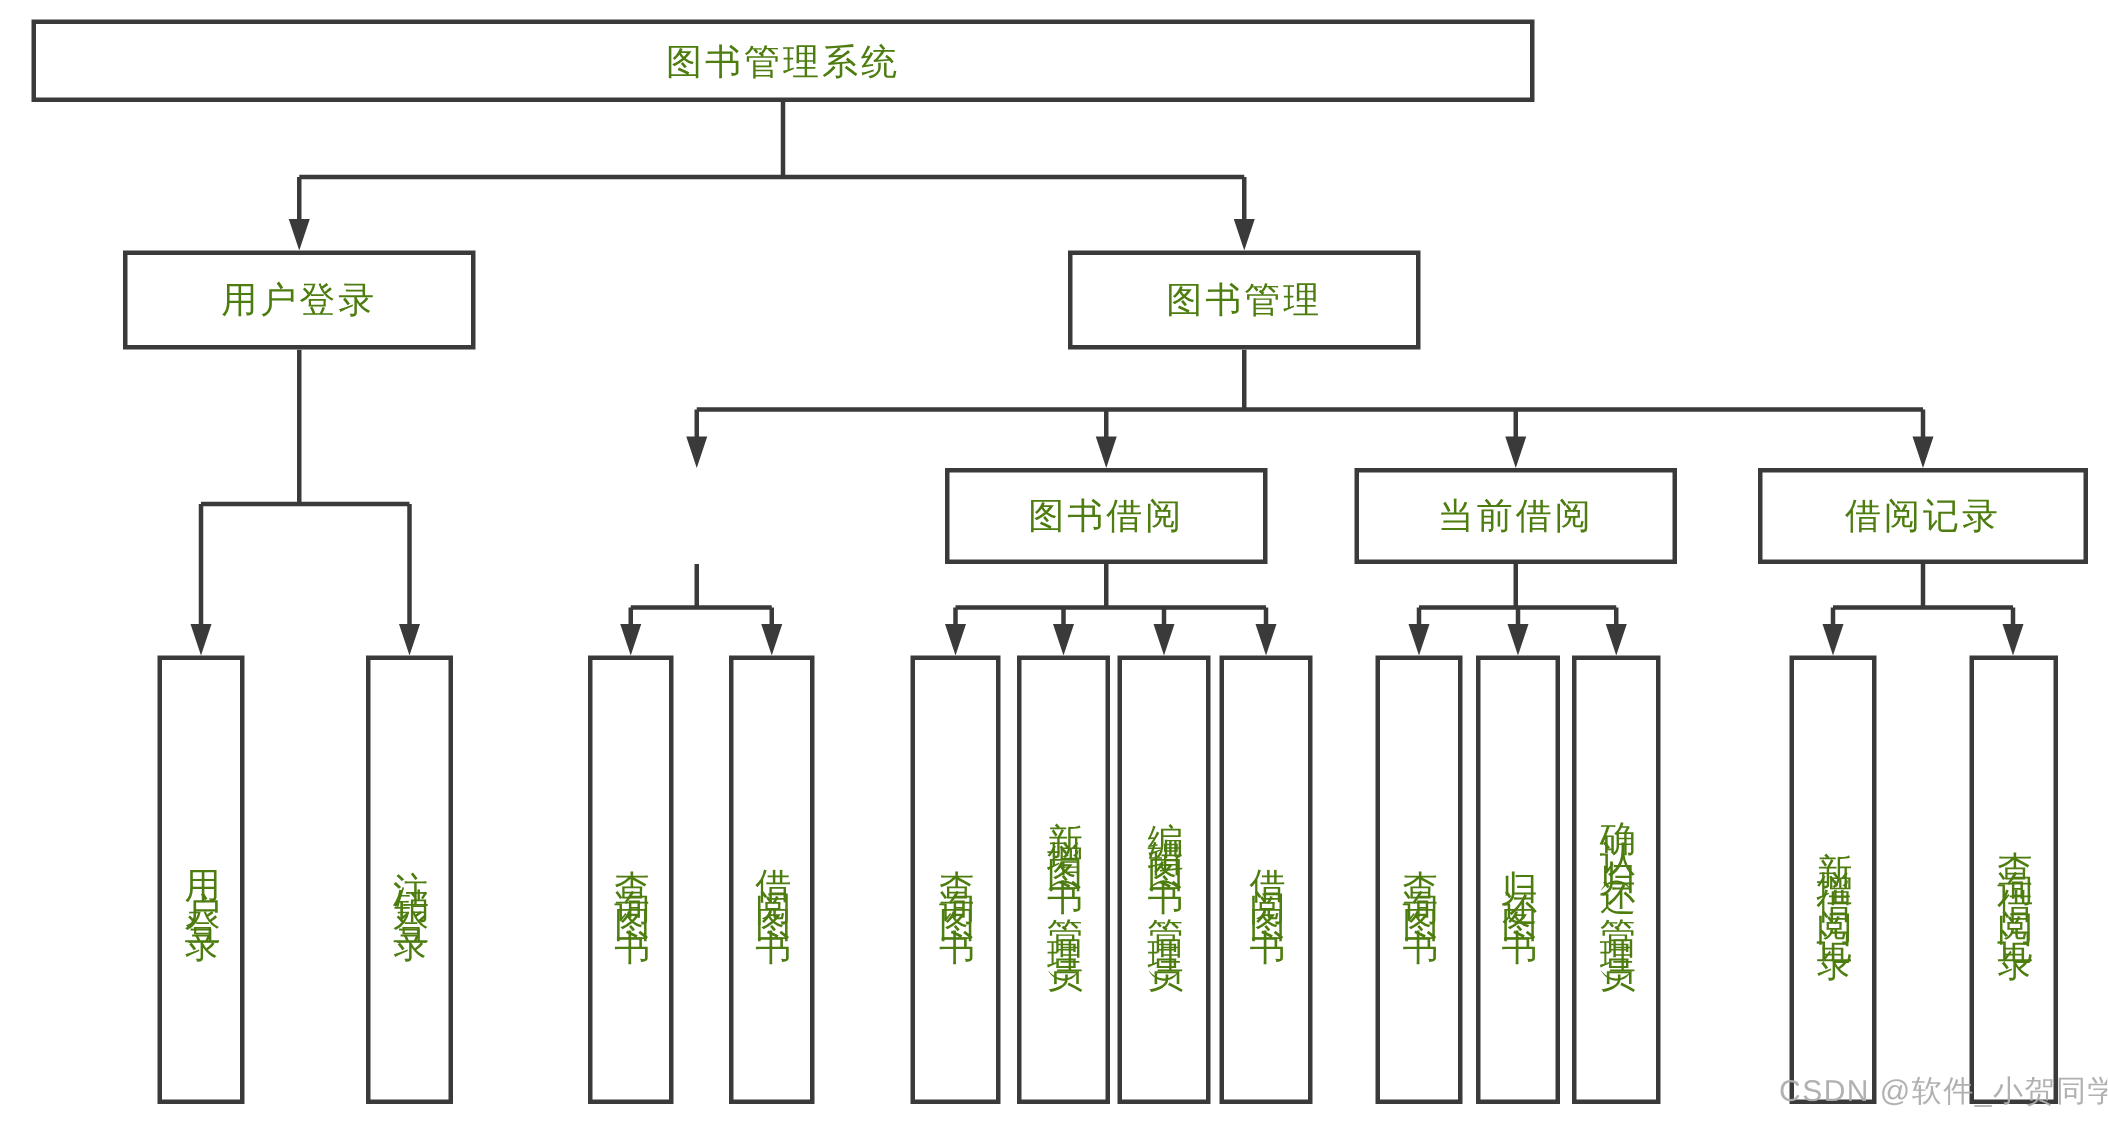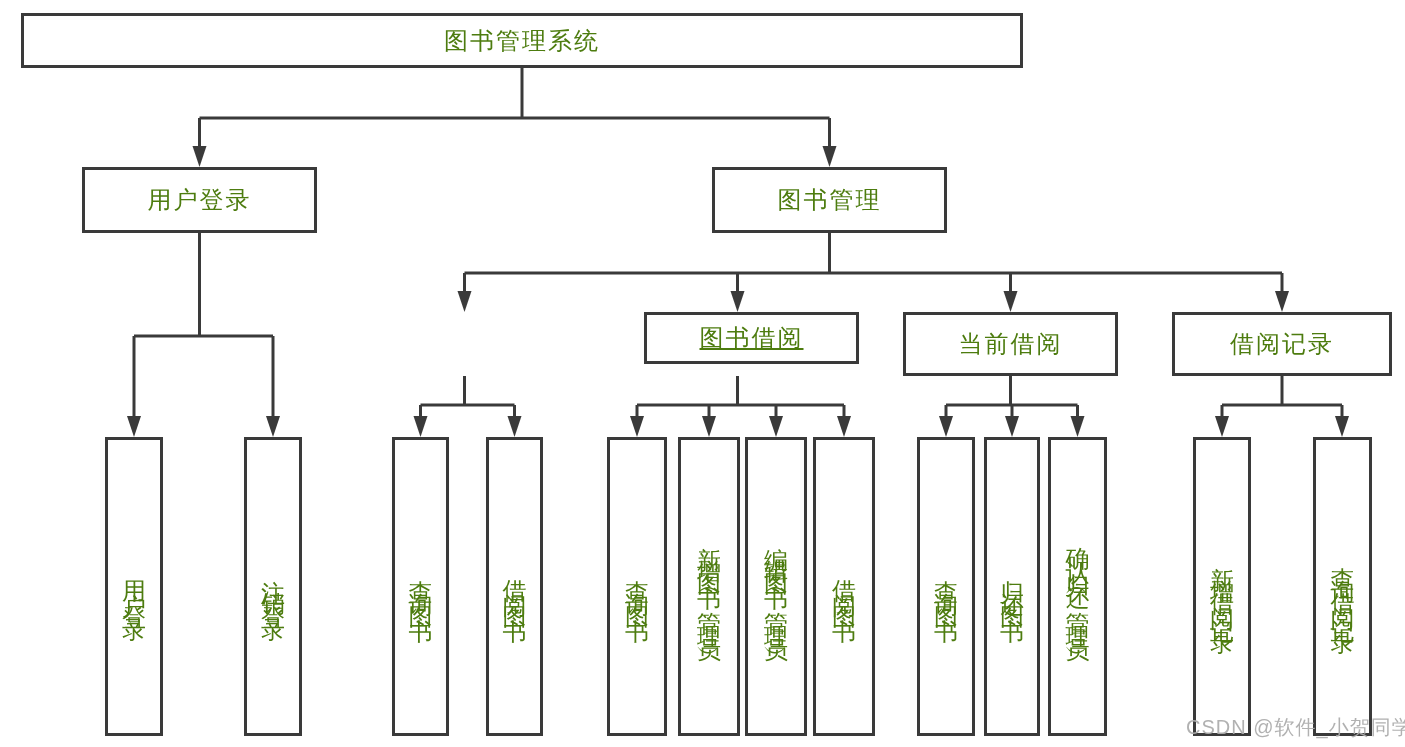--- a/index.html
+++ b/index.html
@@ -113,21 +113,21 @@
     <span>图书管理系统</span>
   </div>
 
   <div class="node" style="left:82px; top:167px; width:235px; height:66px;">
     <span>用户登录</span>
   </div>
   <div class="node" style="left:712px; top:167px; width:235px; height:66px;">
     <span>图书管理</span>
   </div>
 
-  <div class="node" style="left:644px; top:312px; width:215px; height:52px;text-decoration:underline;">
+  <div class="node" style="left:630px; top:312px; width:215px; height:64px;">
     <span>图书借阅</span>
   </div>
   <div class="node" style="left:1172px; top:312px; width:220px; height:64px;">
     <span>借阅记录</span>
   </div>
   <div class="node" style="left:903px; top:312px; width:215px; height:64px;">
     <span>当前借阅</span>
   </div>
 
   <div class="node leaf" style="left:105px; width:58px;">

